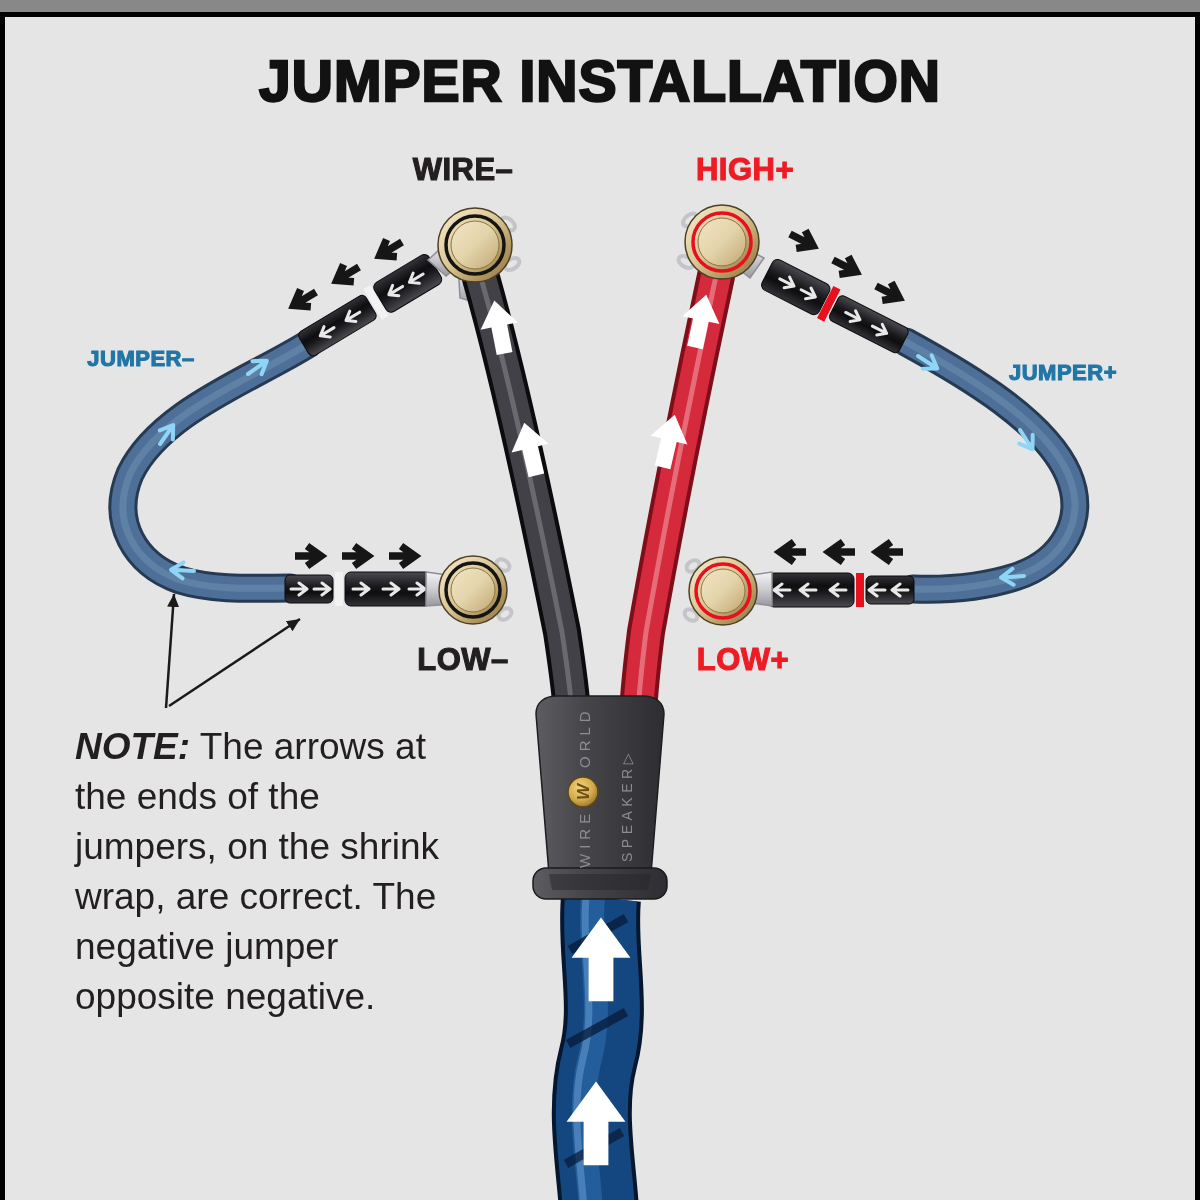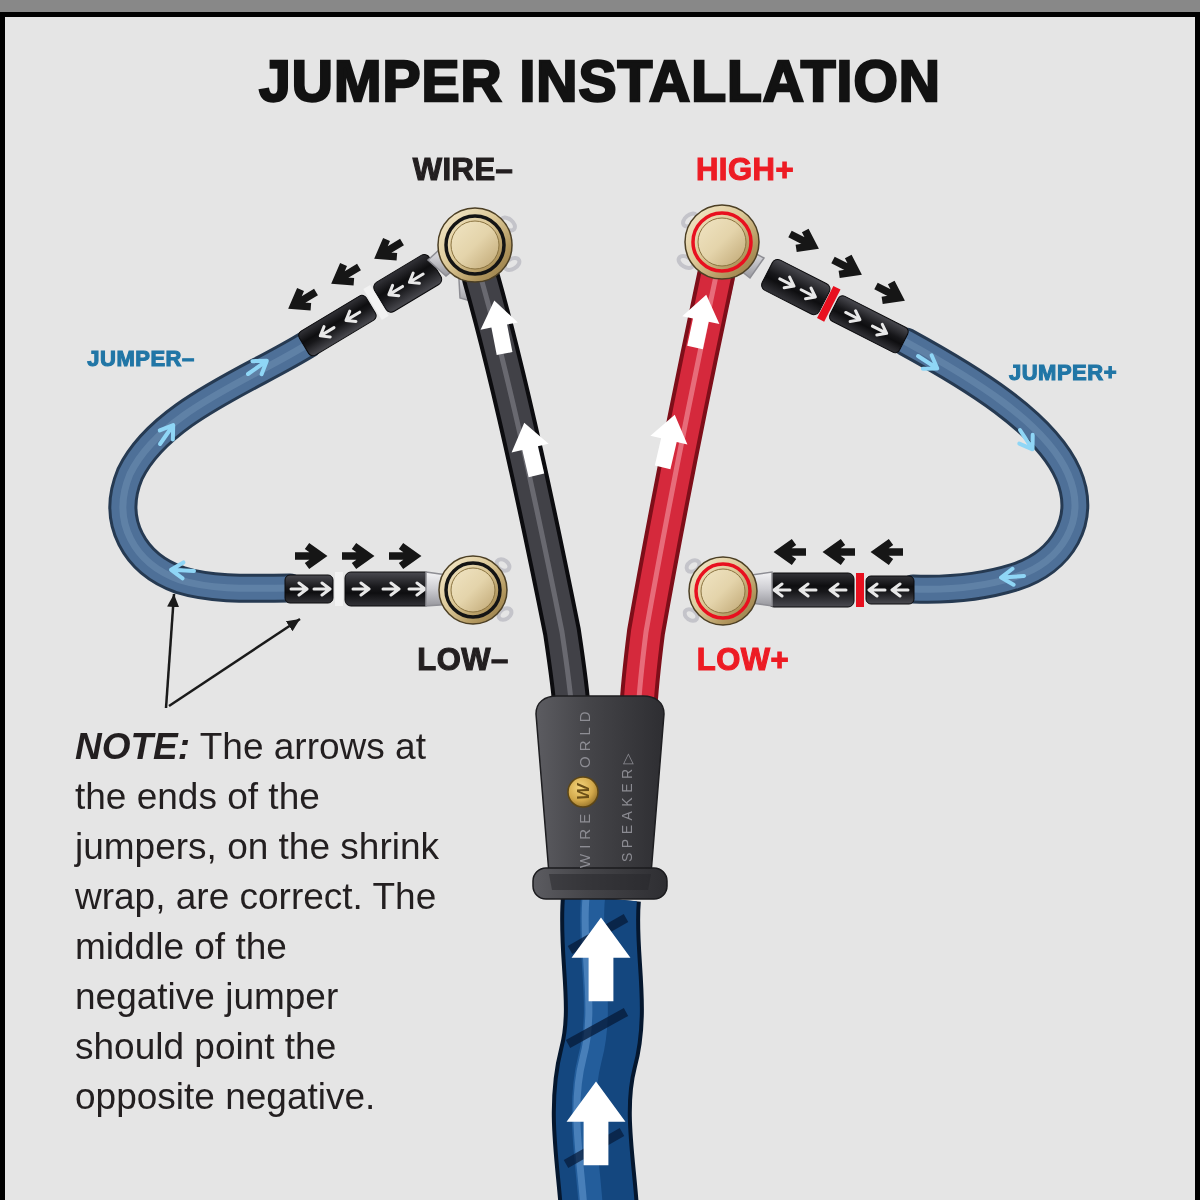--- a/index.html
+++ b/index.html
@@ -255,21 +255,19 @@
   <div class="lbl jmp" style="left:1063px;top:348px;">JUMPER+</div>
   <div class="lbl neg" style="left:463px;top:630px;text-align:right;">LOW–</div>
   <div class="lbl pos" style="left:743px;top:630px;">LOW+</div>
 
   <div class="note">
     <div class="note-line"><span class="np">NOTE:</span><span> The arrows at</span></div>
     <div>
         <div class="note-line">the ends of the</div>
         <div class="note-line">jumpers, on the shrink</div>
         <div class="note-line">wrap, are correct. The</div>
-        <div class="note-line">middle of the</div>
         <div class="note-line">negative jumper</div>
-        <div class="note-line">should point the</div>
         <div class="note-line">opposite negative.</div>
       </div>
   </div>
 
   <div class="frame"></div>
 </div>
 
 </body></html>

